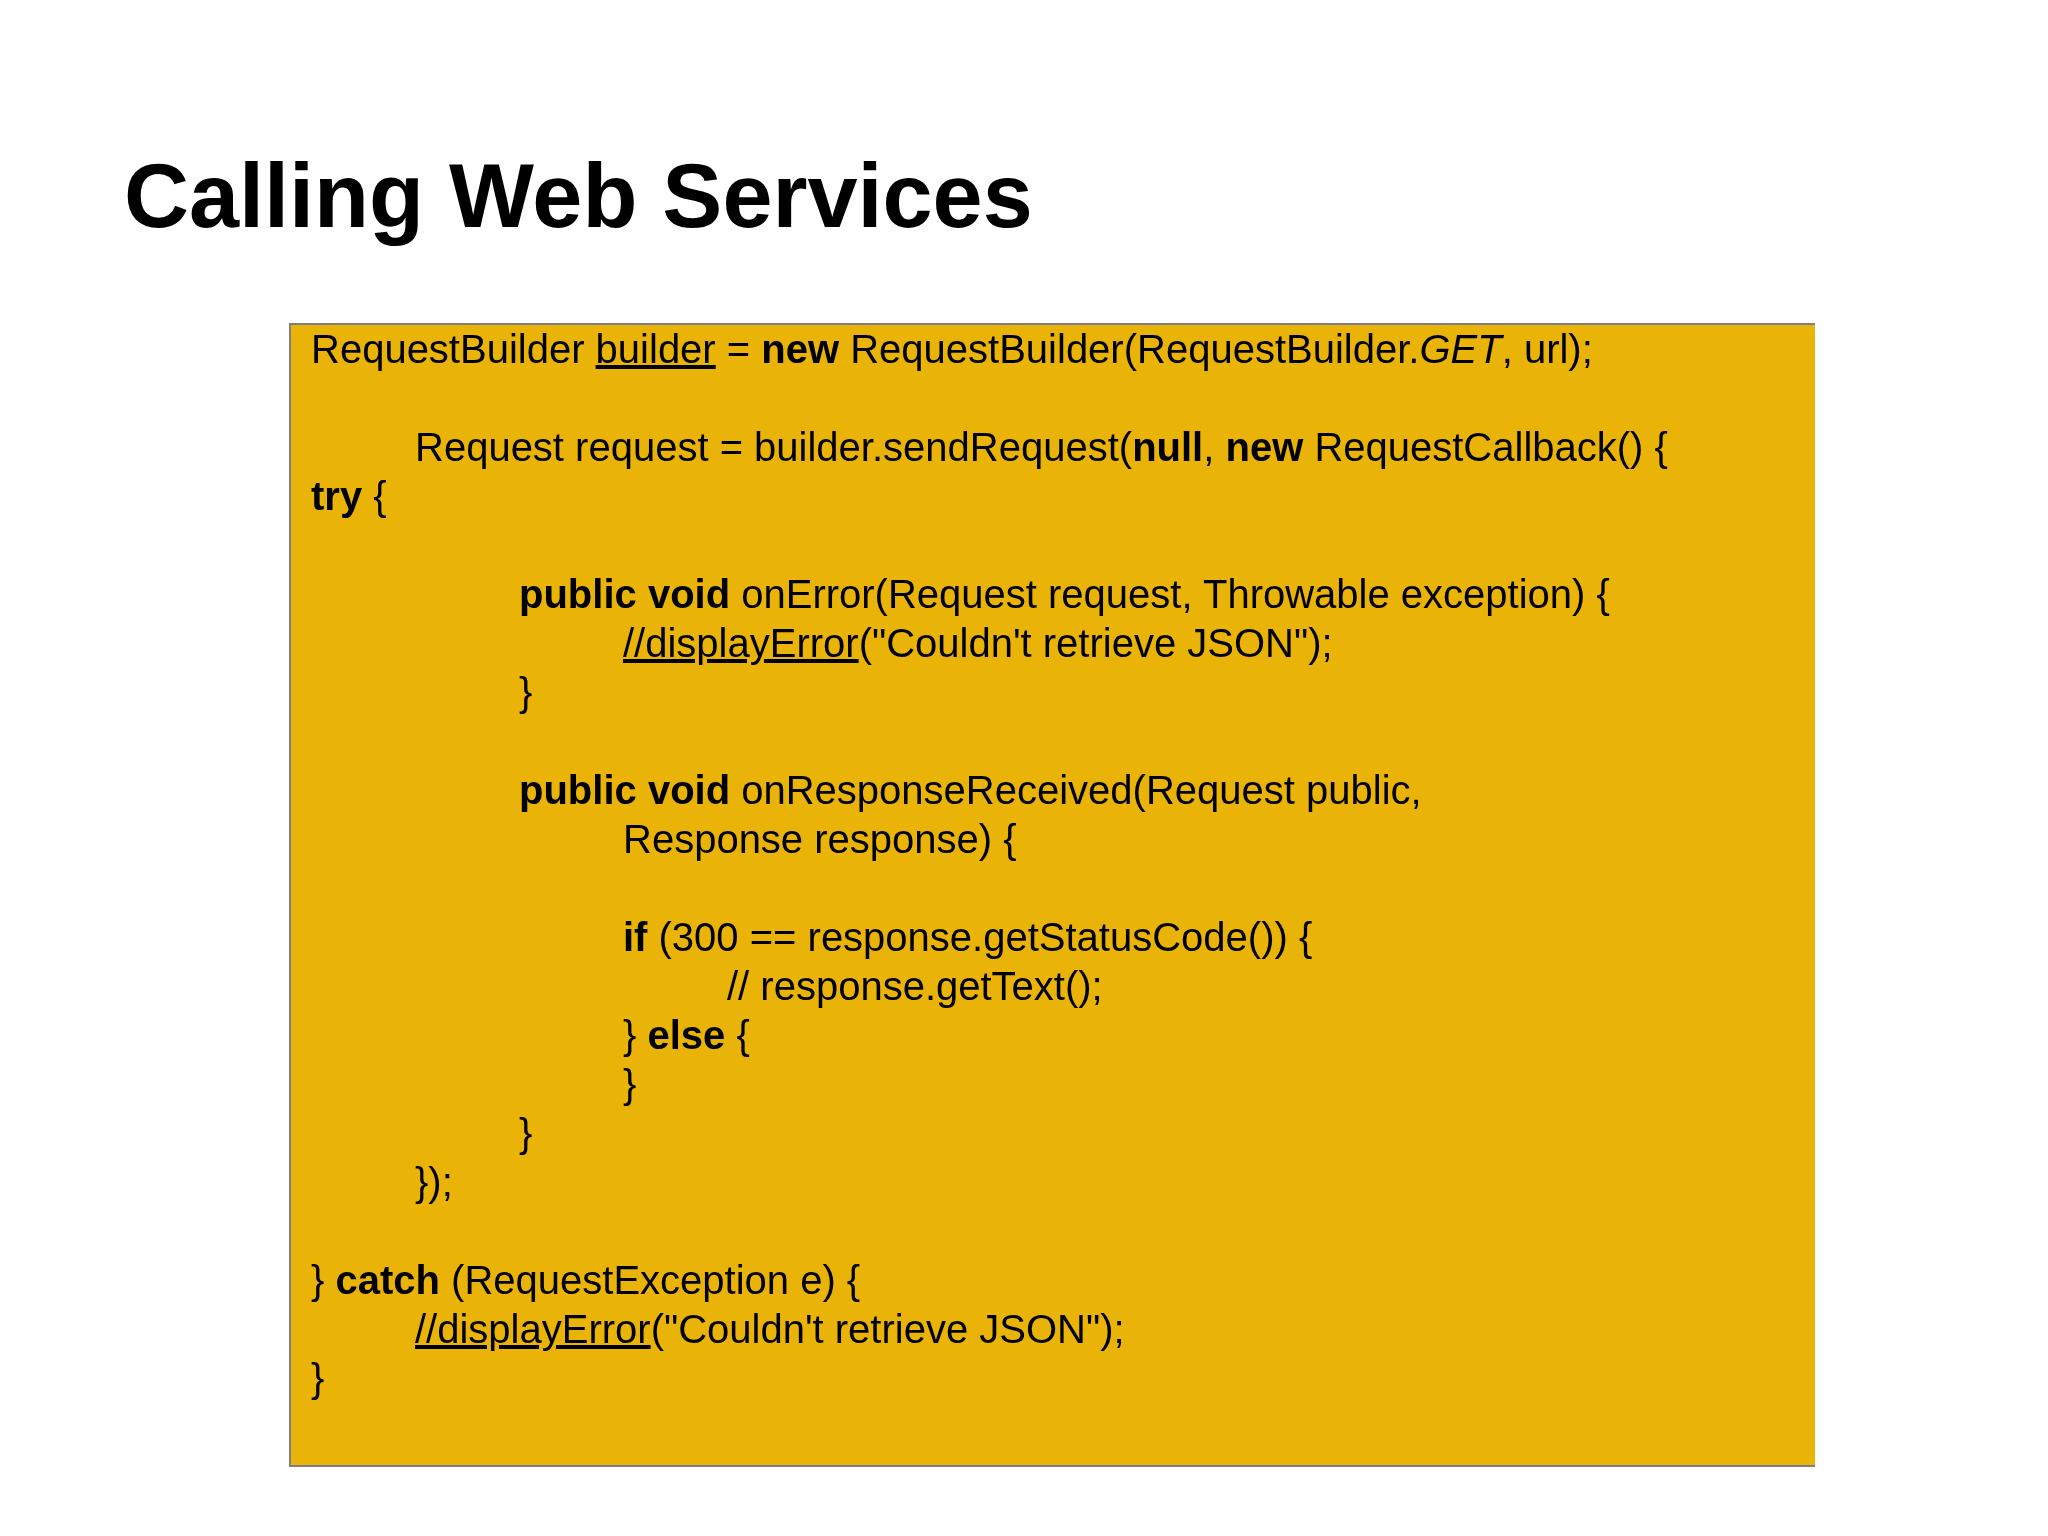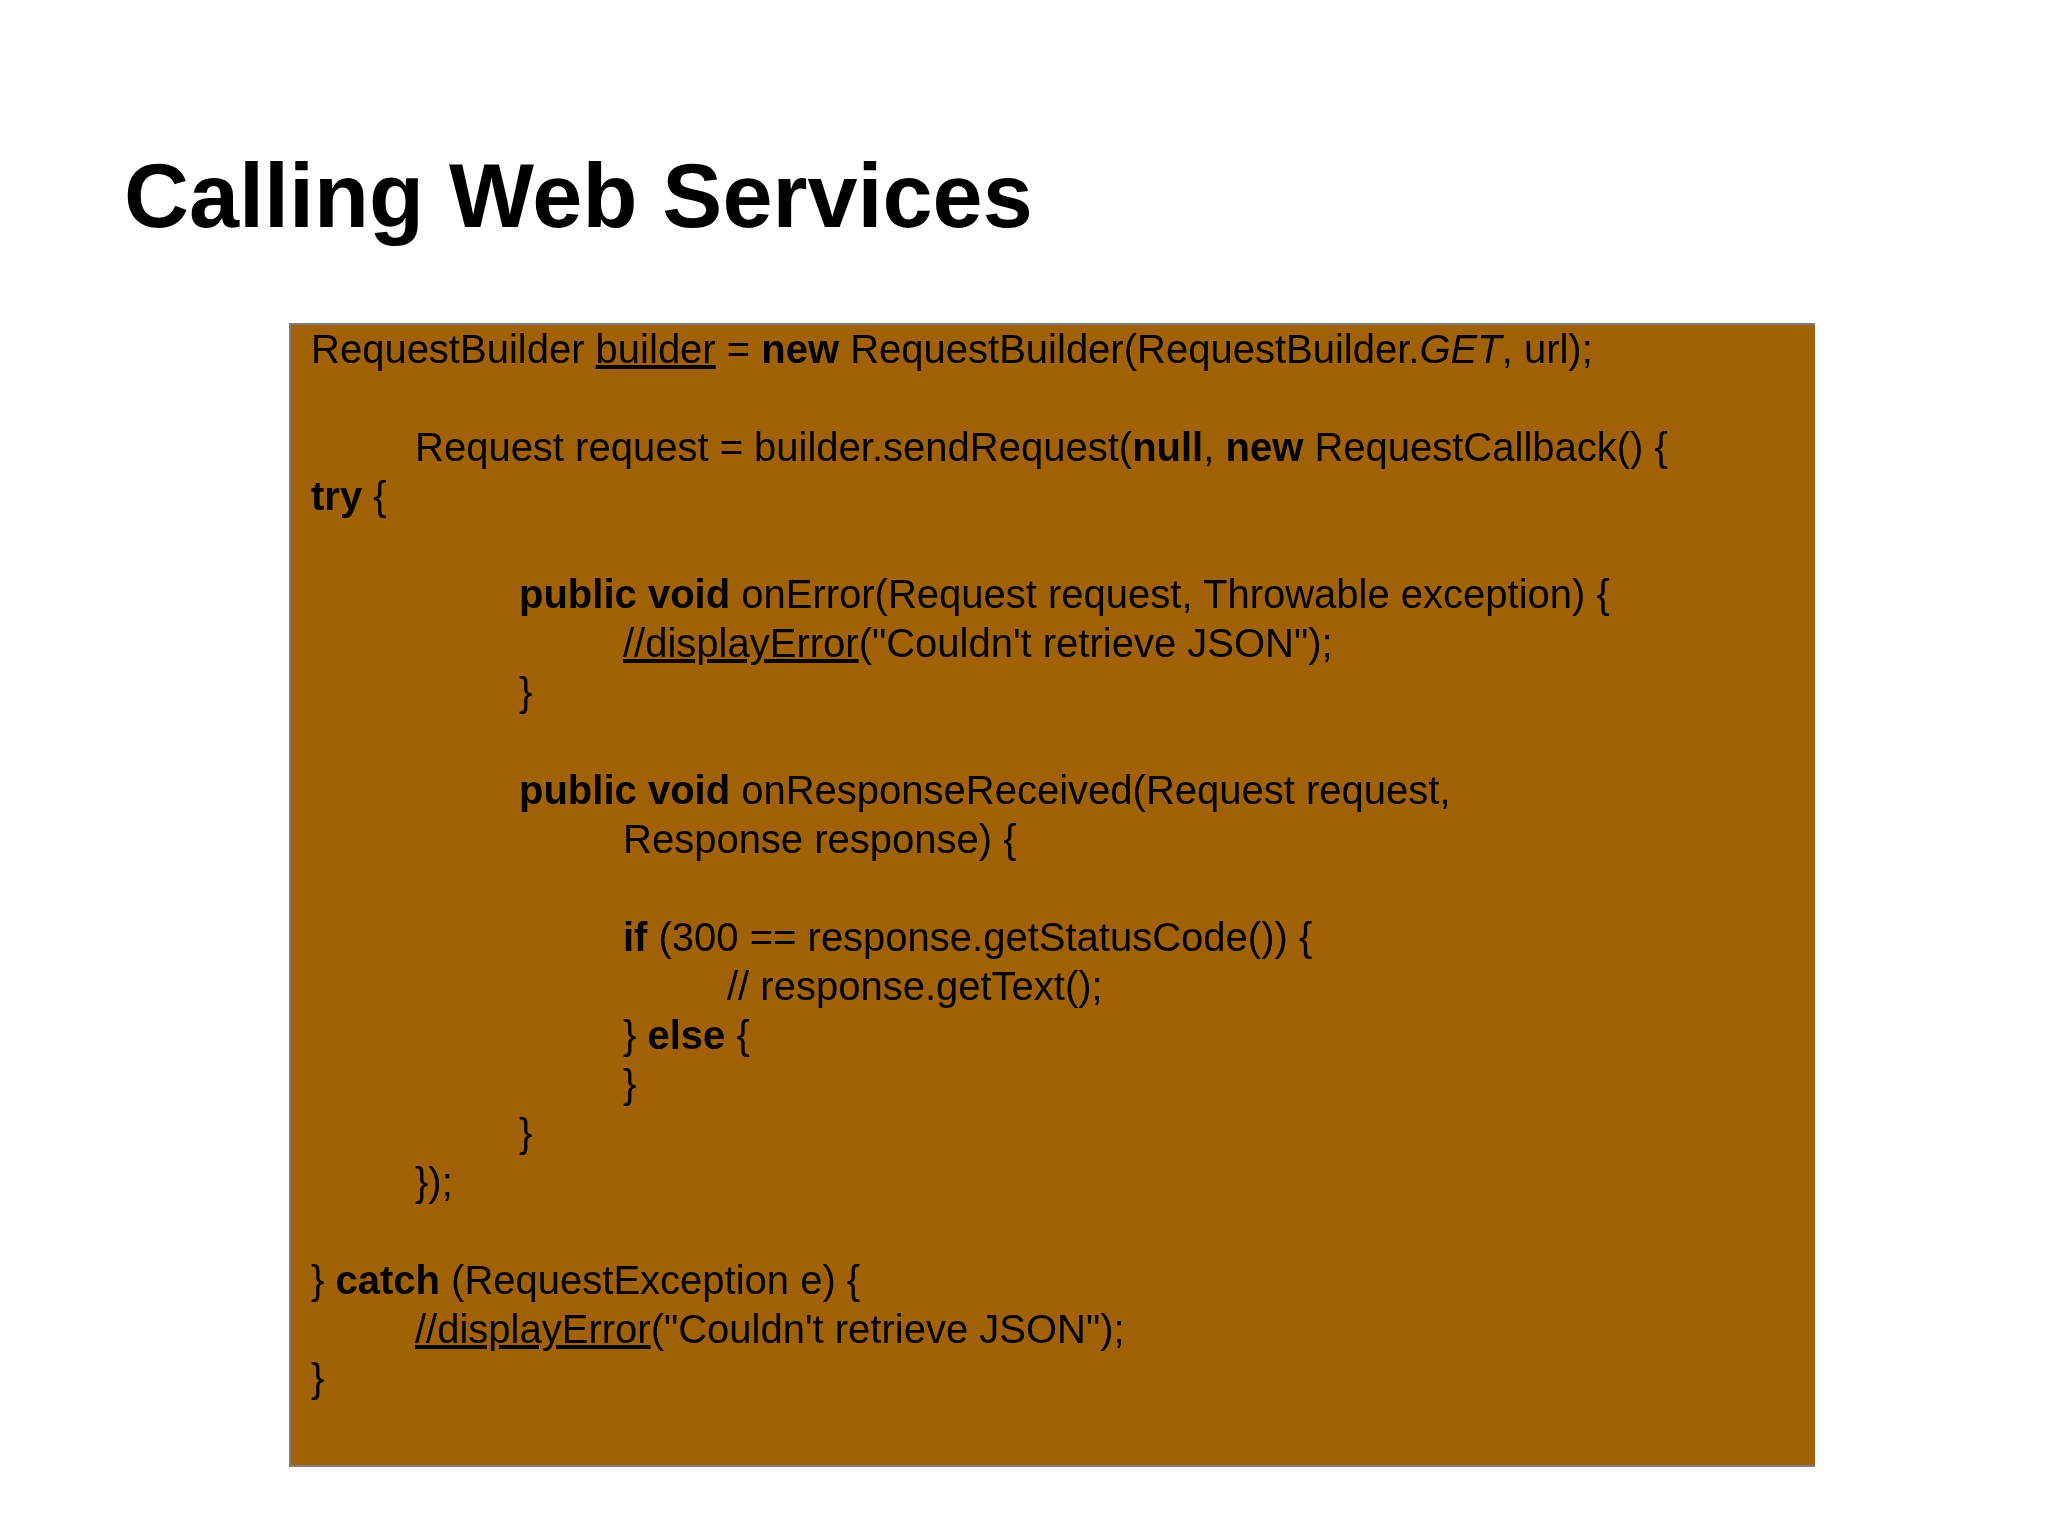--- a/index.html
+++ b/index.html
@@ -27,21 +27,21 @@
     color: #000000;
   }
   .code-panel {
     position: absolute;
     left: 289px;
     top: 323px;
     width: 1588px;
     height: 1144px;
     box-sizing: border-box;
     border: 2px solid #7f7f7f;
-    background: #a16207;
+    background: #eab308;
     padding: 0 20px;
   }
   .code-line {
     font-size: 40px;
     line-height: 49px;
     white-space: pre;
     color: #000000;
   }
   .code-line .b { font-weight: bold; }
   .code-line .u { text-decoration: underline; }
@@ -57,21 +57,21 @@
     <div>
         <div class="code-line" style="padding-left: 0px;"><span>RequestBuilder </span><span class="u">builder</span><span> = </span><span class="b">new</span><span> RequestBuilder(RequestBuilder.</span><span class="i">GET</span><span>, url);</span></div>
         <div class="code-line" style="padding-left: 0px;">&nbsp;</div>
         <div class="code-line" style="padding-left: 104px;"><span>Request request = builder.sendRequest(</span><span class="b">null</span><span>, </span><span class="b">new</span><span> RequestCallback() {</span></div>
         <div class="code-line" style="padding-left: 0px;"><span class="b">try</span><span> {</span></div>
         <div class="code-line" style="padding-left: 0px;">&nbsp;</div>
         <div class="code-line" style="padding-left: 208px;"><span class="b">public void</span><span> onError(Request request, Throwable exception) {</span></div>
         <div class="code-line" style="padding-left: 312px;"><span class="u">//displayError</span><span>("Couldn't retrieve JSON");</span></div>
         <div class="code-line" style="padding-left: 208px;"><span>}</span></div>
         <div class="code-line" style="padding-left: 0px;">&nbsp;</div>
-        <div class="code-line" style="padding-left: 208px;"><span class="b">public void</span><span> onResponseReceived(Request request,</span></div>
+        <div class="code-line" style="padding-left: 208px;"><span class="b">public void</span><span> onResponseReceived(Request public,</span></div>
         <div class="code-line" style="padding-left: 312px;"><span>Response response) {</span></div>
         <div class="code-line" style="padding-left: 0px;">&nbsp;</div>
         <div class="code-line" style="padding-left: 312px;"><span class="b">if</span><span> (300 == response.getStatusCode()) {</span></div>
         <div class="code-line" style="padding-left: 416px;"><span>// response.getText();</span></div>
         <div class="code-line" style="padding-left: 312px;"><span>} </span><span class="b">else</span><span> {</span></div>
         <div class="code-line" style="padding-left: 312px;"><span>}</span></div>
         <div class="code-line" style="padding-left: 208px;"><span>}</span></div>
         <div class="code-line" style="padding-left: 104px;"><span>});</span></div>
         <div class="code-line" style="padding-left: 0px;">&nbsp;</div>
         <div class="code-line" style="padding-left: 0px;"><span>} </span><span class="b">catch</span><span> (RequestException e) {</span></div>

